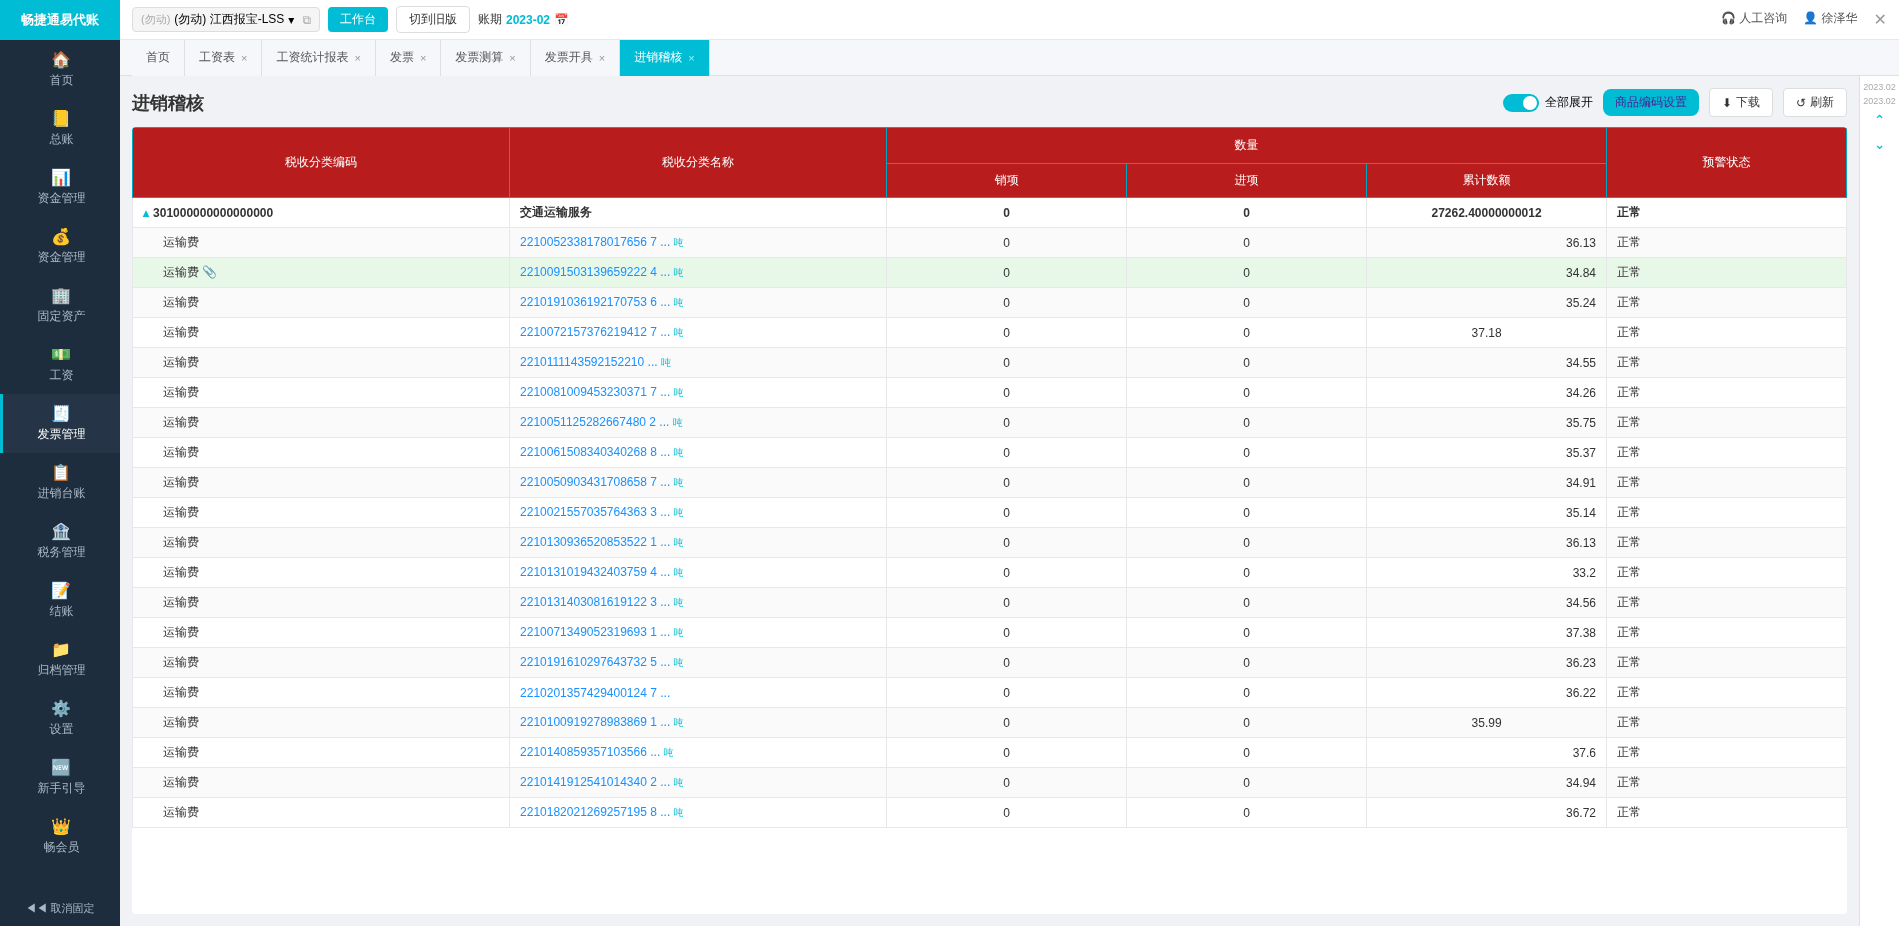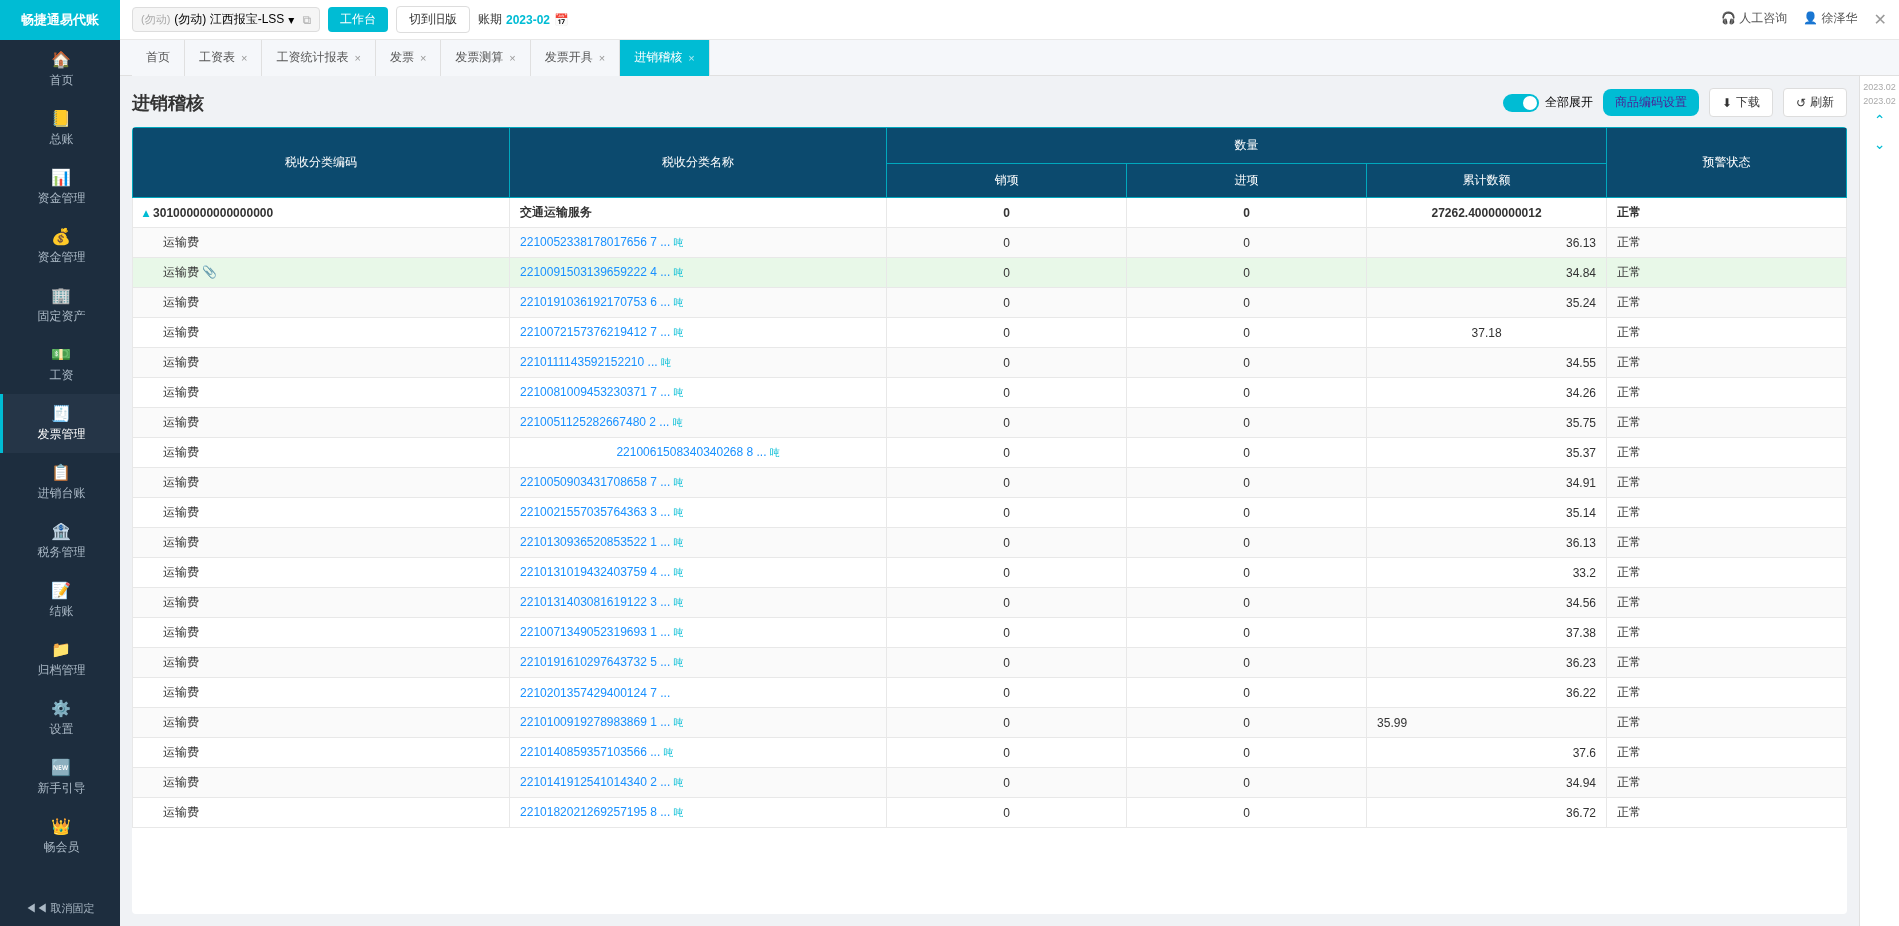--- a/index.html
+++ b/index.html
@@ -239,21 +239,21 @@
       overflow: auto;
       background: #fff;
       border-radius: 4px;
     }
     table {
       width: 100%;
       border-collapse: collapse;
       table-layout: fixed;
     }
     thead tr th {
-      background: #0c4a6e;
+      background: #b91c1c;
       color: white;
       padding: 8px 10px;
       text-align: center;
       font-size: 12px;
       font-weight: normal;
       border: 1px solid #00a8be;
       white-space: nowrap;
     }
     thead tr:first-child th { height: 36px; }
     thead tr:last-child th { height: 30px; }
@@ -528,21 +528,21 @@
               <tr>
       <td style="padding-left:30px;">运输费</td>
       <td style="color:#1890ff; overflow:hidden; text-overflow:ellipsis;">2210051125282667480 2 ... <span style="color:#00bcd4; font-size:10px;">吨</span></td>
       <td style="text-align:center;">0</td>
       <td style="text-align:center;">0</td>
       <td style="text-align:right; padding-right:10px;">35.75</td>
       <td>正常</td>
     </tr>
               <tr>
       <td style="padding-left:30px;">运输费</td>
-      <td style="color:#1890ff; overflow:hidden; text-overflow:ellipsis;text-align:center;">2210061508340340268 8 ... <span style="color:#00bcd4; font-size:10px;">吨</span></td>
+      <td style="color:#1890ff; overflow:hidden; text-overflow:ellipsis;">2210061508340340268 8 ... <span style="color:#00bcd4; font-size:10px;">吨</span></td>
       <td style="text-align:center;">0</td>
       <td style="text-align:center;">0</td>
       <td style="text-align:right; padding-right:10px;">35.37</td>
       <td>正常</td>
     </tr>
               <tr>
       <td style="padding-left:30px;">运输费</td>
       <td style="color:#1890ff; overflow:hidden; text-overflow:ellipsis;">2210050903431708658 7 ... <span style="color:#00bcd4; font-size:10px;">吨</span></td>
       <td style="text-align:center;">0</td>
       <td style="text-align:center;">0</td>
@@ -603,21 +603,21 @@
       <td style="text-align:center;">0</td>
       <td style="text-align:center;">0</td>
       <td style="text-align:right; padding-right:10px;">36.22</td>
       <td>正常</td>
     </tr>
               <tr>
       <td style="padding-left:30px;">运输费</td>
       <td style="color:#1890ff; overflow:hidden; text-overflow:ellipsis;">2210100919278983869 1 ... <span style="color:#00bcd4; font-size:10px;">吨</span></td>
       <td style="text-align:center;">0</td>
       <td style="text-align:center;">0</td>
-      <td style="text-align:left; padding-right:10px;">35.99</td>
+      <td style="text-align:center; padding-right:10px;">35.99</td>
       <td>正常</td>
     </tr>
               <tr>
       <td style="padding-left:30px;">运输费</td>
       <td style="color:#1890ff; overflow:hidden; text-overflow:ellipsis;">2210140859357103566 ... <span style="color:#00bcd4; font-size:10px;">吨</span></td>
       <td style="text-align:center;">0</td>
       <td style="text-align:center;">0</td>
       <td style="text-align:right; padding-right:10px;">37.6</td>
       <td>正常</td>
     </tr>

